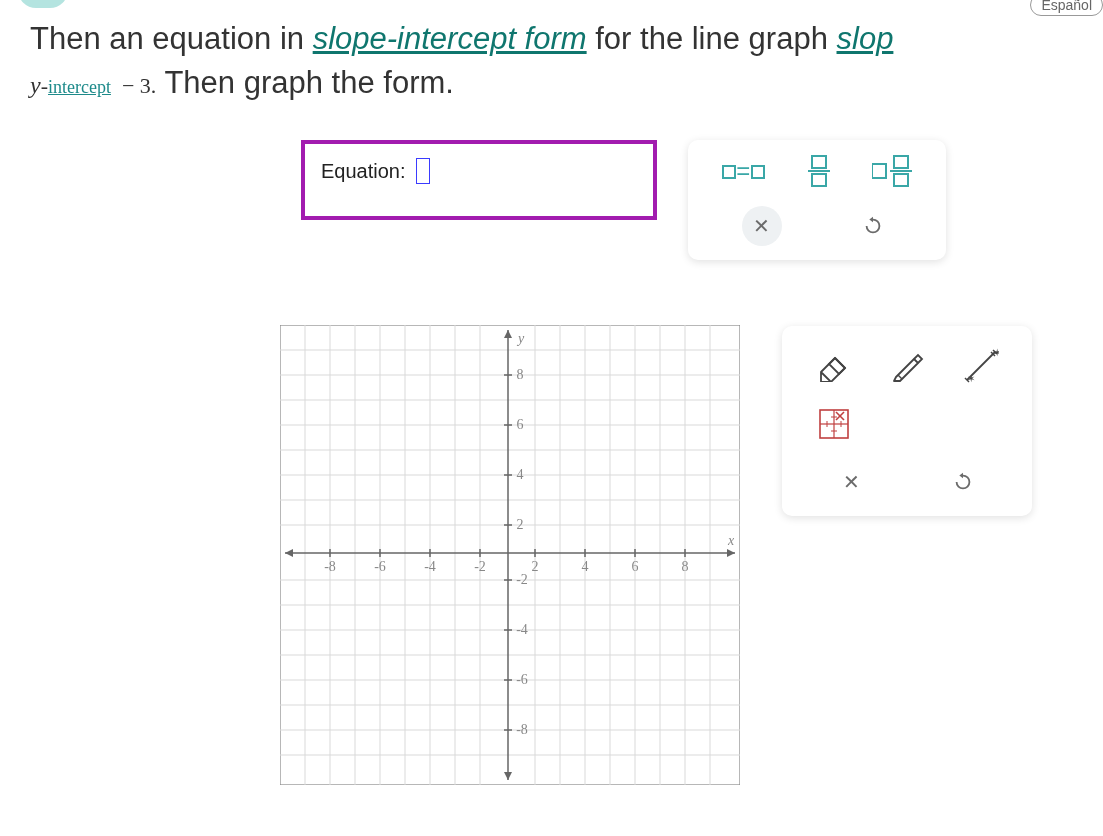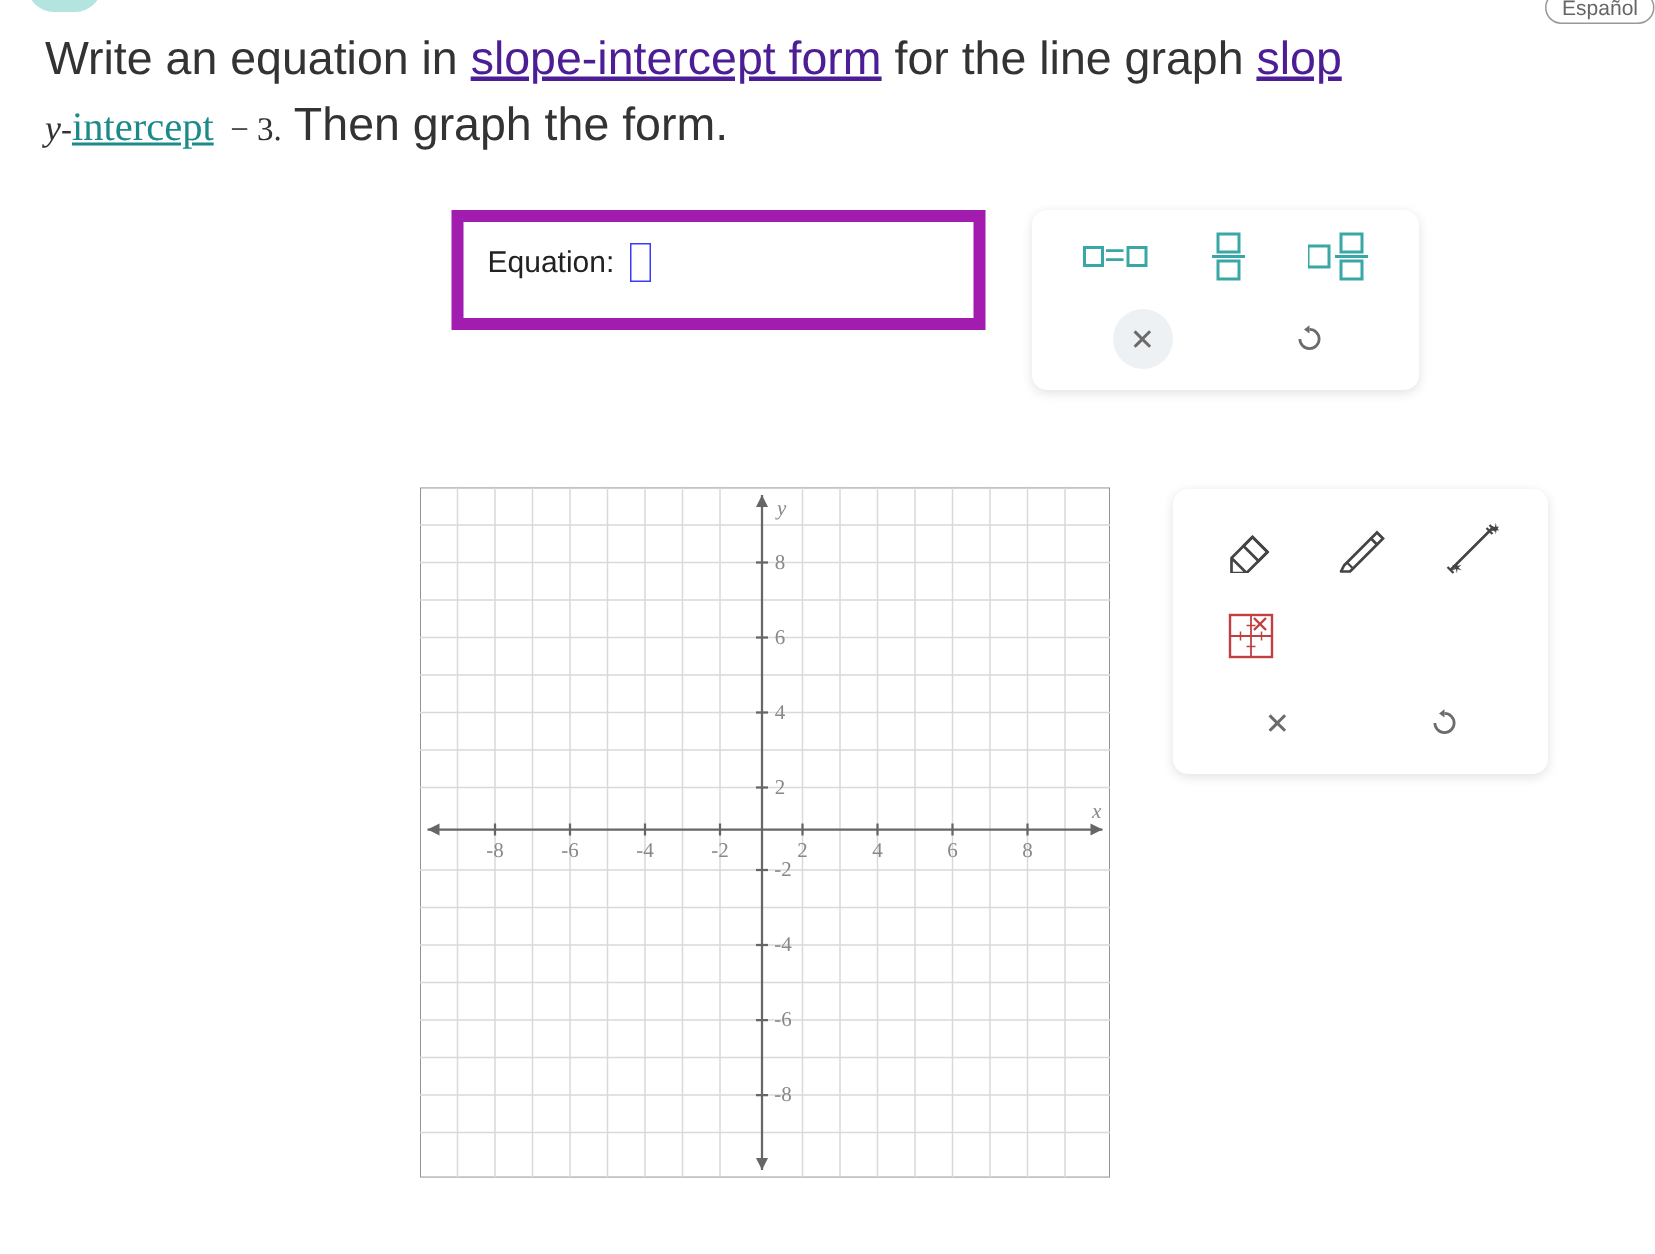--- a/index.html
+++ b/index.html
@@ -35,50 +35,51 @@
   .prompt {
     position: absolute;
     top: 18px;
     left: 30px;
     right: 0;
     font-size: 31px;
     color: #333;
     line-height: 1.35;
   }
   .prompt .link {
-    color: #4c1d95;
+    color: #0f766e;
     text-decoration: underline;
+    font-style: italic;
   }
   .line2 {
     margin-top: 2px;
   }
   .yint {
     font-family: 'Times New Roman', serif;
     font-style: italic;
     font-size: 24px;
   }
   .intercept-link {
     color: #1d8a8a;
     text-decoration: underline;
     font-style: normal;
     font-family: 'Times New Roman', serif;
-    font-size: 27px;
+    font-size: 18px;
   }
   .neg3 {
     font-family: 'Times New Roman', serif;
     font-size: 22px;
     font-style: normal;
   }
   .eq-box {
     position: absolute;
     top: 140px;
     left: 301px;
     width: 356px;
     height: 80px;
-    border: 8px solid #a21caf;
+    border: 4px solid #a21caf;
     background: #fff;
     padding: 14px 16px;
   }
   .eq-label {
     font-size: 20px;
     color: #222;
     display: inline-block;
     vertical-align: middle;
   }
   .eq-input {
@@ -176,21 +177,21 @@
     align-items: center;
   }
 </style>
 </head>
 <body>
 
 <div class="top-pill"></div>
 <div class="lang-btn">Español</div>
 
 <div class="prompt">
-  <span>Write an equation in </span><a class="link">slope-intercept form</a><span> for the line graph </span><a class="link">slop</a>
+  <span>Then an equation in </span><a class="link">slope-intercept form</a><span> for the line graph </span><a class="link">slop</a>
   <div class="line2">
     <span class="yint">y</span><span class="neg3">-</span><a class="intercept-link">intercept</a><span class="neg3">&nbsp;&nbsp;</span><span class="neg3">− 3.</span><span> Then graph the form.</span>
   </div>
 </div>
 
 <div class="eq-box">
   <span class="eq-label">Equation:</span>
   <span class="eq-input"></span>
 </div>
 

